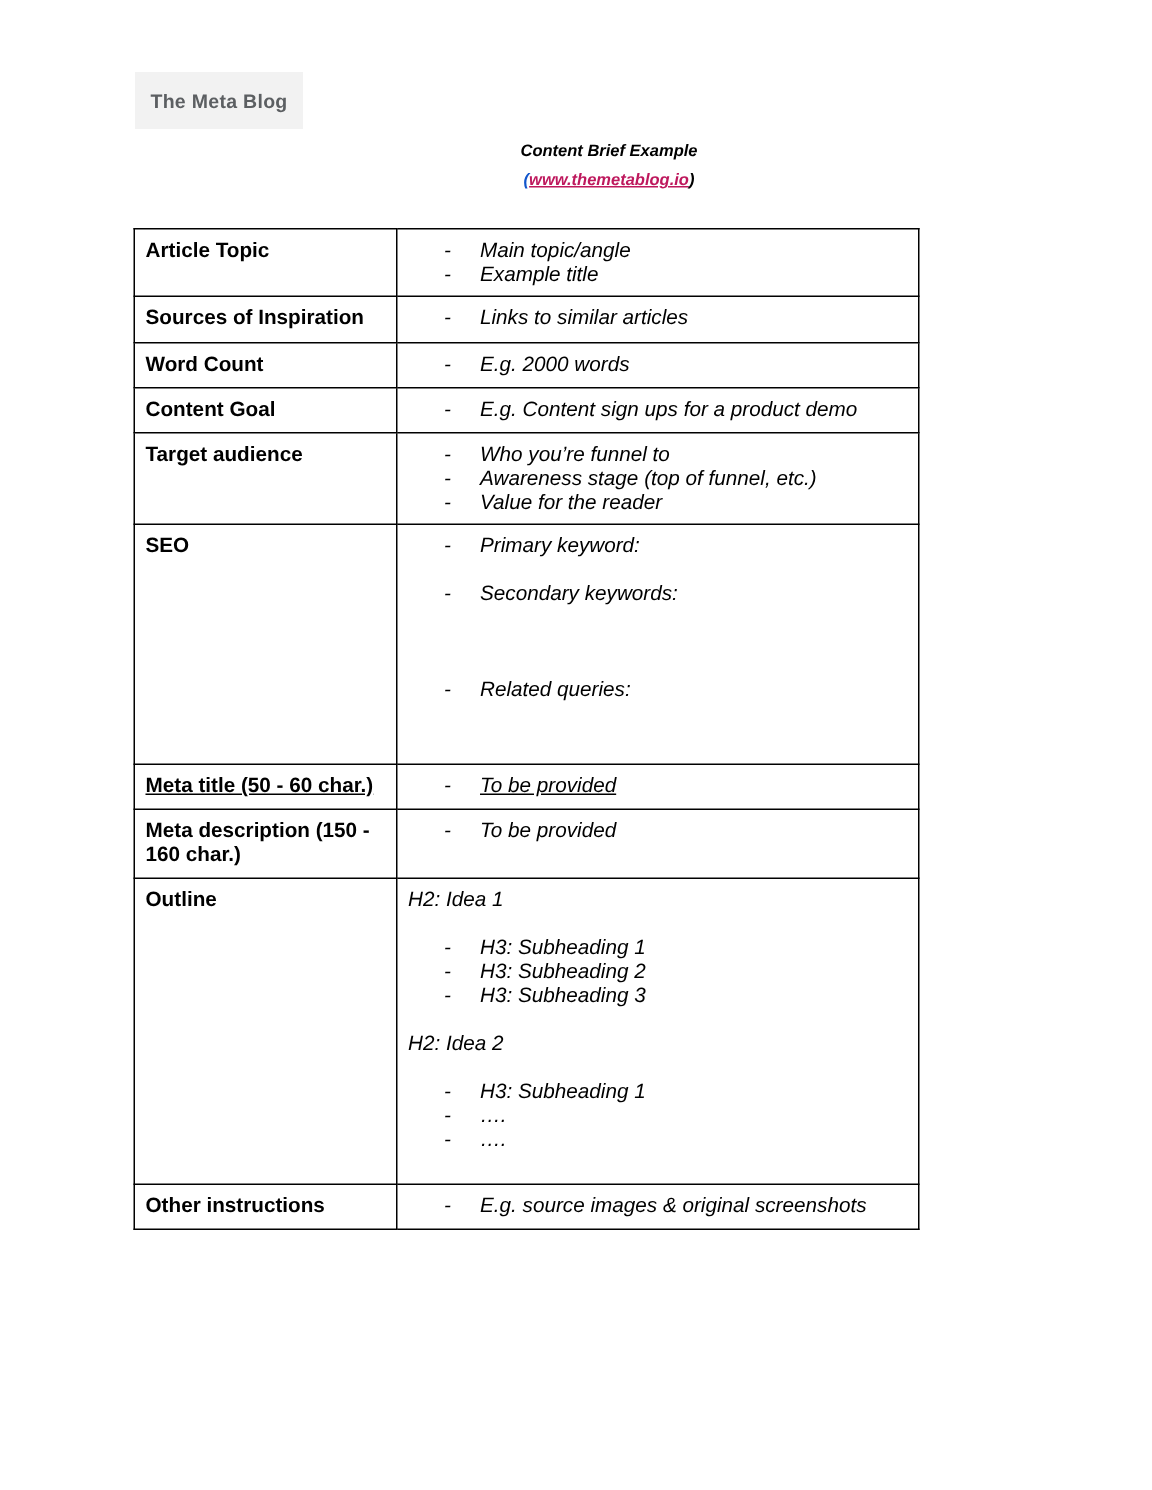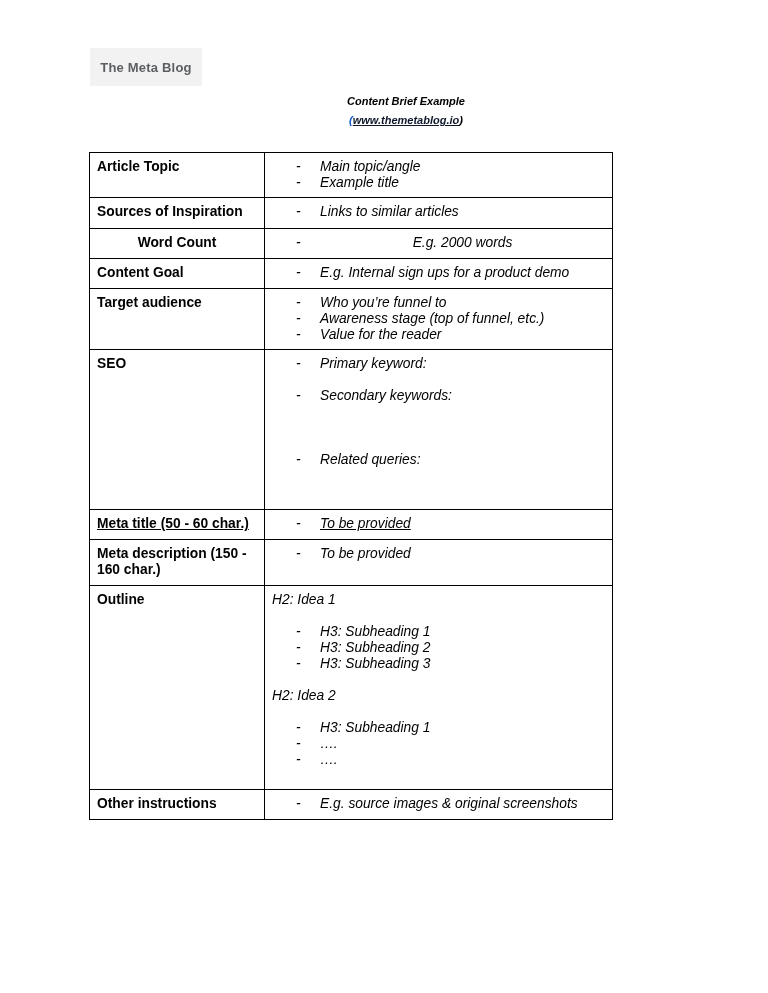--- a/index.html
+++ b/index.html
@@ -80,48 +80,48 @@
 <body>
 
 <div class="page">
 
   <div class="logo" style="background: rgb(242, 242, 242); color: rgb(92, 95, 98);">
     <span>The Meta Blog</span>
   </div>
 
   <div class="title-block">
     <div>Content Brief Example</div>
-    <div><span class="paren-open" style="color: rgb(17, 85, 204);">(</span><a class="doc-link" style="color: #0f172a;">www.themetablog.io</a><span class="paren-close">)</span></div>
+    <div><span class="paren-open" style="color: rgb(17, 85, 204);">(</span><a class="doc-link" style="color: #be185d;">www.themetablog.io</a><span class="paren-close">)</span></div>
   </div>
 
   <table class="doc-table">
     <tbody id="table-body">
         <tr style="height: 45px;">
           <td class="label">Article Topic</td>
           <td class="content">
             <div class="line bullet"><span class="dash">-</span><span>Main topic/angle</span></div>
             <div class="line bullet"><span class="dash">-</span><span>Example title</span></div>
           </td>
         </tr>
         <tr style="height: 31px;">
           <td class="label">Sources of Inspiration</td>
           <td class="content">
             <div class="line bullet"><span class="dash">-</span><span>Links to similar articles</span></div>
           </td>
         </tr>
-        <tr style="height: 30px; text-align: center;">
+        <tr style="height: 30px;">
           <td class="label">Word Count</td>
           <td class="content">
             <div class="line bullet"><span class="dash">-</span><span>E.g. 2000 words</span></div>
           </td>
         </tr>
         <tr style="height: 30px;">
           <td class="label">Content Goal</td>
           <td class="content">
-            <div class="line bullet"><span class="dash">-</span><span>E.g. Internal sign ups for a product demo</span></div>
+            <div class="line bullet"><span class="dash">-</span><span>E.g. Content sign ups for a product demo</span></div>
           </td>
         </tr>
         <tr style="height: 59px;">
           <td class="label">Target audience</td>
           <td class="content">
             <div class="line bullet"><span class="dash">-</span><span>Who you’re funnel to</span></div>
             <div class="line bullet"><span class="dash">-</span><span>Awareness stage (top of funnel, etc.)</span></div>
             <div class="line bullet"><span class="dash">-</span><span>Value for the reader</span></div>
           </td>
         </tr>

